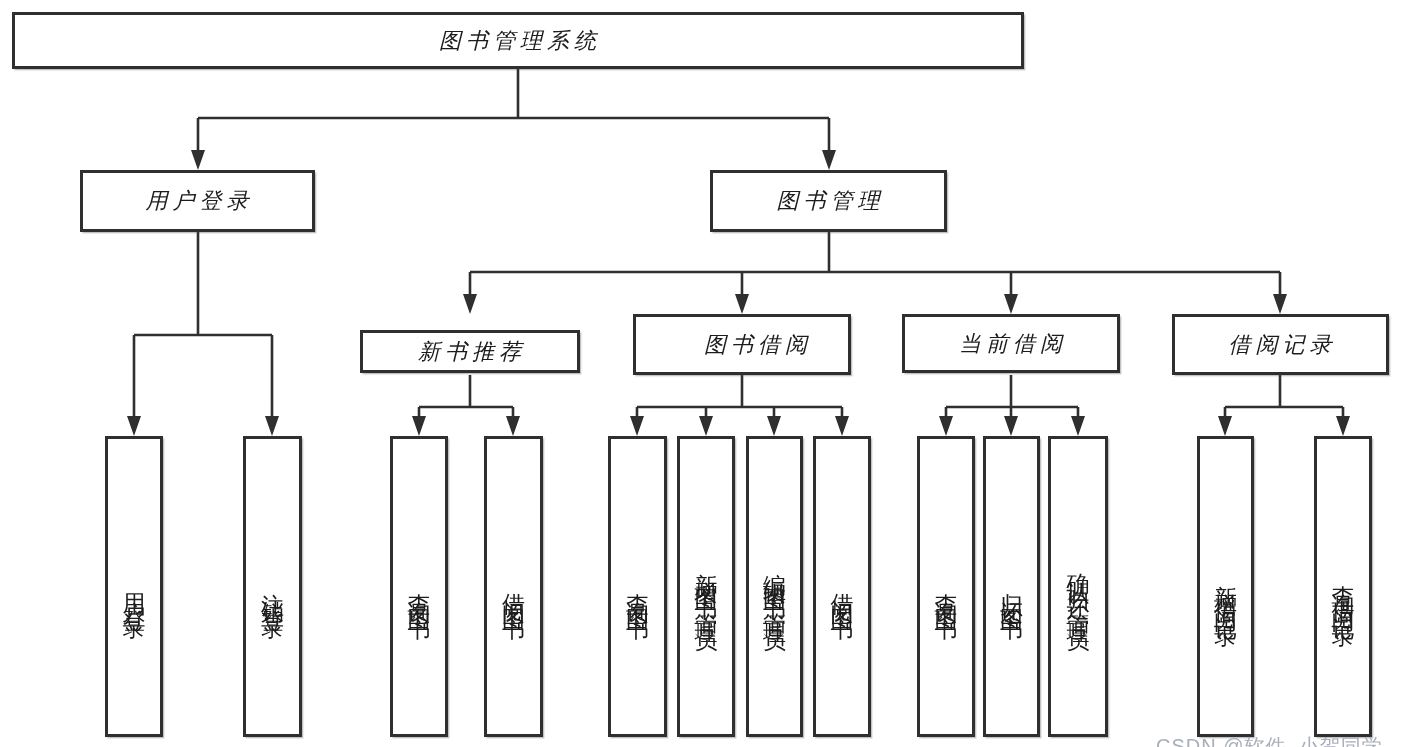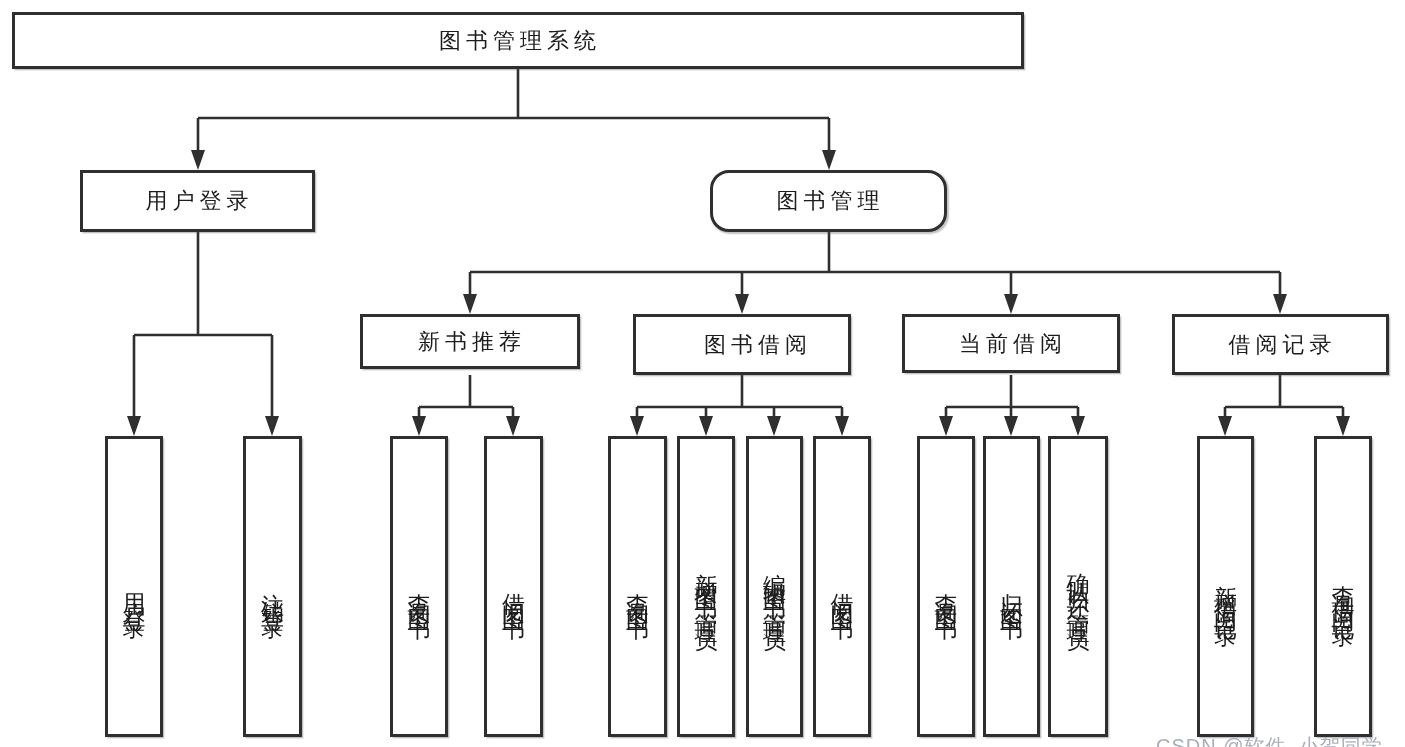--- a/index.html
+++ b/index.html
@@ -36,21 +36,21 @@
     position: absolute;
     box-sizing: border-box;
     background: #ffffff;
     border: 3px solid var(--line);
     display: flex;
     align-items: center;
     justify-content: center;
     box-shadow: 1.5px 1.5px 1.5px rgba(80,80,80,0.35);
   }
   .hnode { font-size: 22px; letter-spacing: 5px; white-space: nowrap; }
-  .hnode .lbl { transform: translateX(2px); }
+  .hnode .lbl { transform: translateX(2px); font-style: italic; }
   .vnode .lbl {
     writing-mode: vertical-lr;
     text-orientation: mixed;
     font-size: 23px;
     line-height: 1;
     letter-spacing: 8px;
     white-space: nowrap;
     transform: translateY(4px);
   }
   .watermark {
@@ -92,25 +92,25 @@
       M1336 416 L1350 416 L1343 436 Z"></path>
   </svg>
 
   <div class="node hnode" style="left:12px;top:12px;width:1012px;height:57px;">
     <span class="lbl">图书管理系统</span>
   </div>
 
   <div class="node hnode" style="left:80px;top:170px;width:235px;height:62px;">
     <span class="lbl">用户登录</span>
   </div>
-  <div class="node hnode" style="left:710px;top:170px;width:237px;height:62px;border-radius:19px;">
+  <div class="node hnode" style="left:710px;top:170px;width:237px;height:62px;">
     <span class="lbl">图书管理</span>
   </div>
 
-  <div class="node hnode" style="left:360px;top:314px;width:220px;height:55px;">
+  <div class="node hnode" style="left:360px;top:330px;width:220px;height:43px;">
     <span class="lbl">新书推荐</span>
   </div>
   <div class="node hnode" style="left:633px;top:314px;width:218px;height:61px;padding-left:28px;">
     <span class="lbl">图书借阅</span>
   </div>
   <div class="node hnode" style="left:902px;top:314px;width:218px;height:59px;">
     <span class="lbl">当前借阅</span>
   </div>
   <div class="node hnode" style="left:1172px;top:314px;width:217px;height:61px;">
     <span class="lbl">借阅记录</span>

